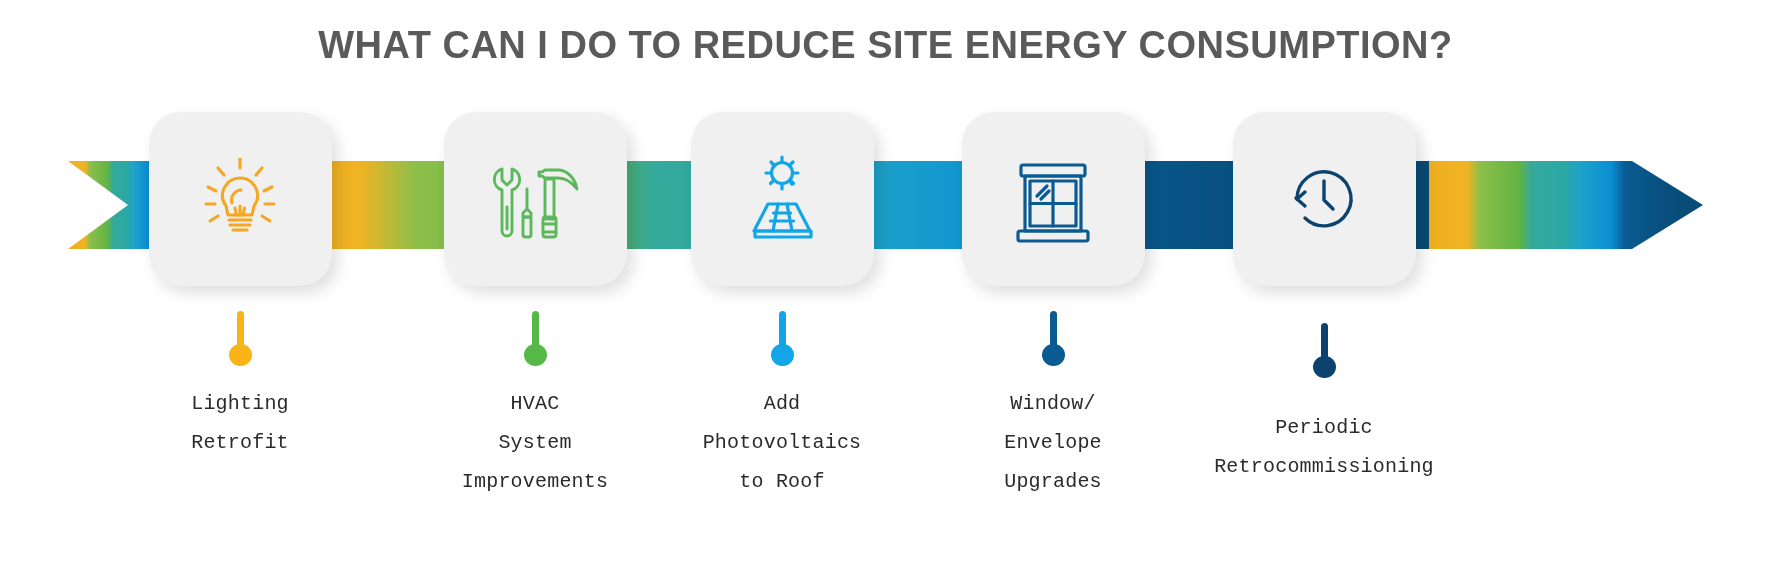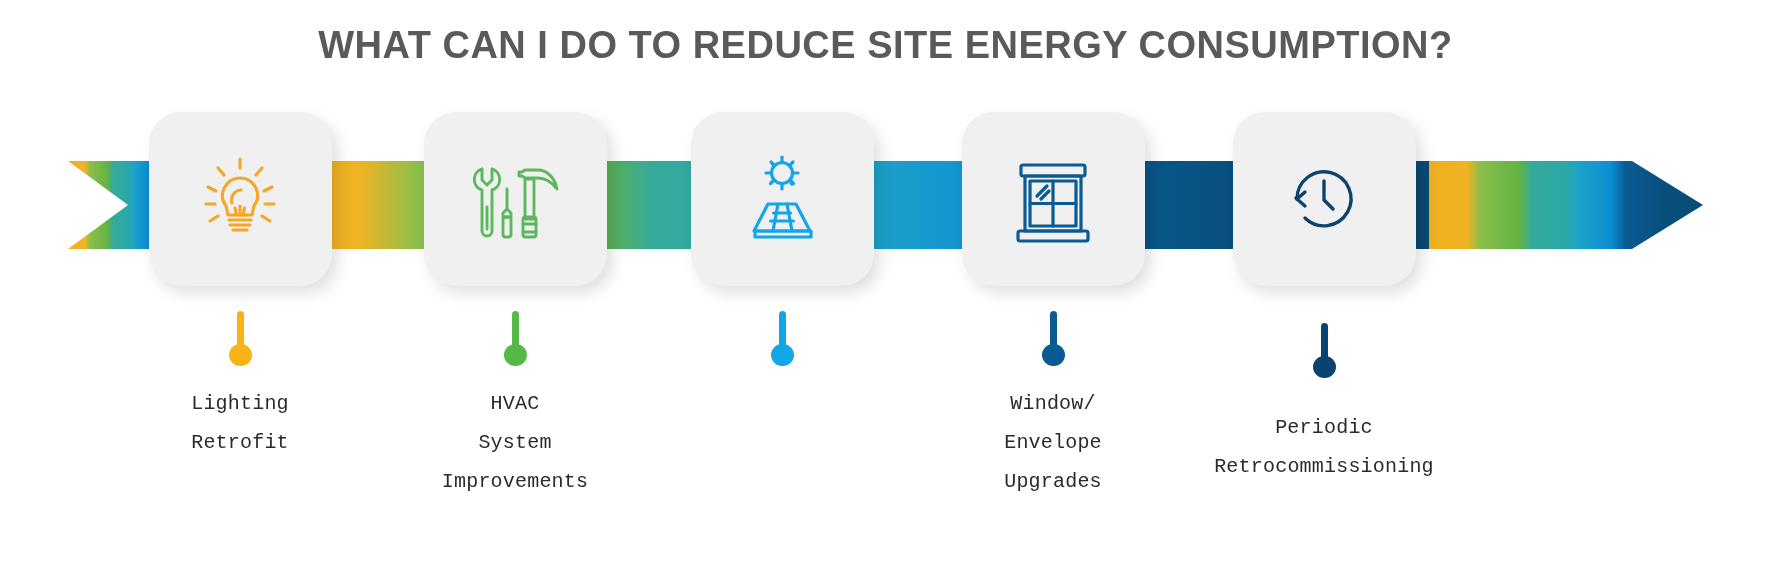--- a/index.html
+++ b/index.html
@@ -158,21 +158,21 @@
       </span>
     </div>
     <div class="stem">
       <div class="stem-line" style="background:#f9b317;"></div>
       <div class="stem-dot" style="background:#f9b317;"></div>
     </div>
     <div class="label">Lighting
 Retrofit</div>
   </div>
 
-  <div class="step" style="left:400px;justify-content:flex-end;">
+  <div class="step" style="left:420px;justify-content:flex-end;">
     <div class="card">
       <span>
         <svg width="104" height="104" viewBox="0 0 104 104" fill="none" stroke="#5cb85c" stroke-width="2.9" stroke-linecap="round" stroke-linejoin="round">
 
           <path d="M19 22 v11 l5 5 l5 -5 v-11 a11 11 0 0 1 0 21 v41 a5 5 0 0 1 -10 0 v-41 a11 11 0 0 1 0 -21 Z"></path>
           <path d="M24 60 v22"></path>
 
           <path d="M44 42 v20 M44 62 l-4 4 v4 h8 v-4 l-4 -4 Z"></path>
           <rect x="40" y="70" width="8" height="20" rx="2.5"></rect>
 
@@ -206,20 +206,23 @@
           <path d="M43.5 66 h17 M40.5 74 h23"></path>
           <path d="M48 57 l-5 27 M57 57 l5 27"></path>
           <path d="M25 84 h56 v6 h-56 Z"></path>
         </svg>
       </span>
     </div>
     <div class="stem">
       <div class="stem-line" style="background:#12a5e8;"></div>
       <div class="stem-dot" style="background:#12a5e8;"></div>
     </div>
+    <div class="label">Add
+Photovoltaics
+to Roof</div>
   </div>
 
   <div class="step" style="left:938px;">
     <div class="card">
       <span>
         <svg width="104" height="104" viewBox="0 0 104 104" fill="none" stroke="#0b5b93" stroke-width="3.2" stroke-linecap="round" stroke-linejoin="round">
           <rect x="20" y="18" width="64" height="11" rx="2"></rect>
           <rect x="24" y="29" width="56" height="55"></rect>
           <rect x="29" y="34" width="46" height="45"></rect>
           <path d="M52 34 v45 M29 56.5 h46"></path>

